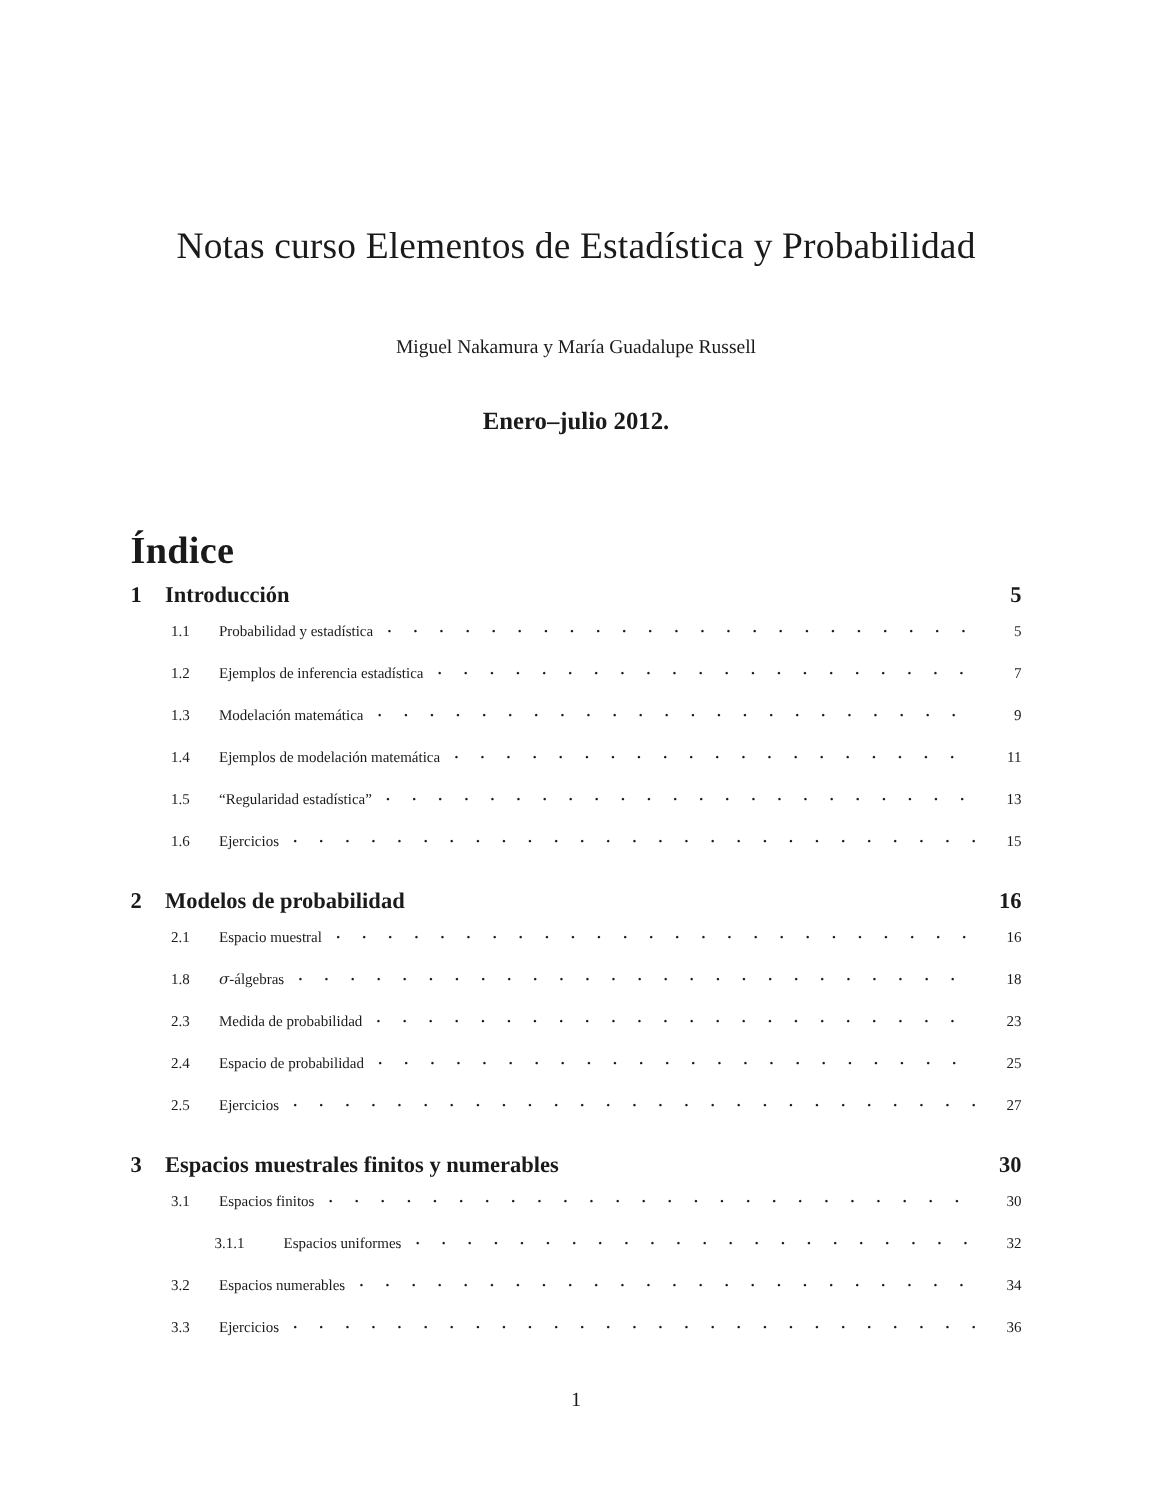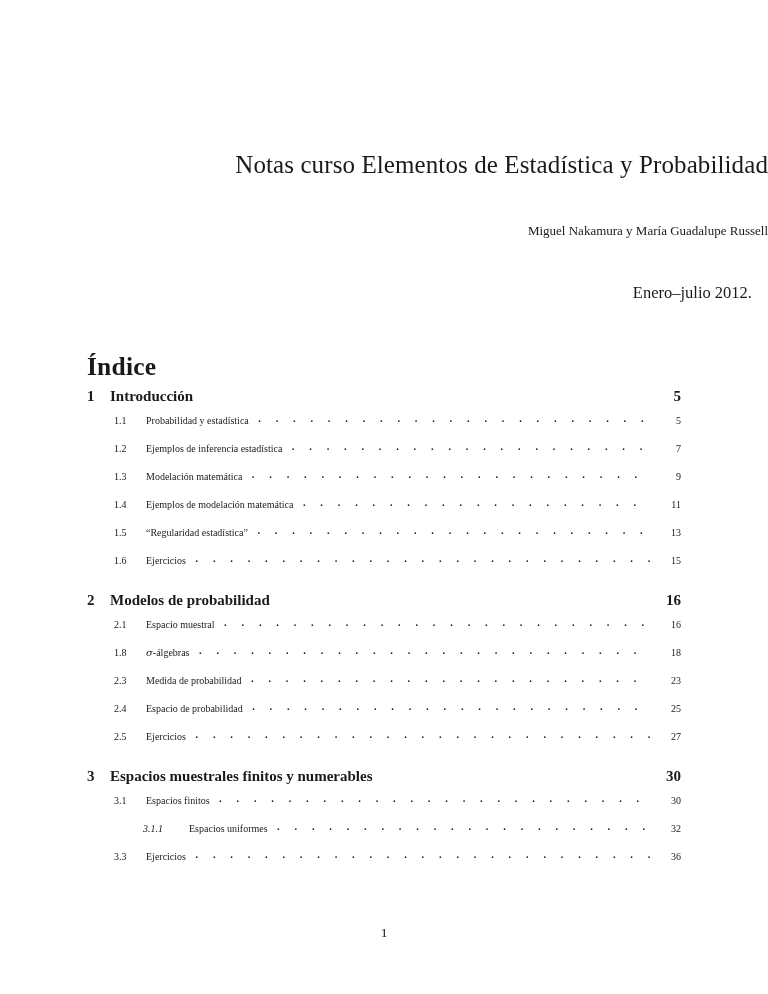--- a/index.html
+++ b/index.html
@@ -23,40 +23,40 @@
     width: 768px;
     height: 994px;
   }
 
   
   .title-block {
     position: absolute;
     top: 150px;
     left: 0;
     width: 768px;
-    text-align: right;
+    text-align: center;
   }
   .doc-title {
     font-size: 25px;
     font-weight: 400;
     letter-spacing: 0.1px;
     line-height: 1.2;
     margin: 0;
   }
   .doc-authors {
     font-size: 13px;
     font-weight: 400;
     margin: 0;
     padding-top: 43px;
     line-height: 1.2;
   }
   .doc-date {
     font-size: 16.5px;
-    font-weight: 400;
-    margin: 16px;
+    font-weight: 700;
+    margin: 4px;
     padding-top: 28px;
     line-height: 1.2;
   }
 
   
   .toc-heading {
     position: absolute;
     top: 352px;
     left: 87px;
     font-size: 25.5px;
@@ -92,21 +92,21 @@
   .toc-row.level-1.spaced {
     margin-top: 8px;
   }
 
   .num {
     flex: 0 0 auto;
     text-align: left;
   }
   .toc-row.level-1 .num { width: 23px; }
   .toc-row.level-2 .num { width: 32px; margin-left: 27px; }
-  .toc-row.level-3 .num { width: 46px; margin-left: 56px; font-style: italic; }
+  .toc-row.level-3 .num { width: 46px; margin-left: 56px; }
 
   .label {
     flex: 0 0 auto;
     text-align: right;
   }
 
   .leader {
     flex: 1 1 auto;
     overflow: hidden;
     margin: 0 4px 0 9px;
@@ -253,20 +253,26 @@
         <span class="leader"></span>
         <span class="page-num">30</span>
       </div>
       <div class="toc-row level-3">
         <span class="num">3.1.1</span>
         <span class="label">Espacios uniformes</span>
         <span class="leader"></span>
         <span class="page-num">32</span>
       </div>
       <div class="toc-row level-2">
+        <span class="num">3.2</span>
+        <span class="label">Espacios numerables</span>
+        <span class="leader"></span>
+        <span class="page-num">34</span>
+      </div>
+      <div class="toc-row level-2">
         <span class="num">3.3</span>
         <span class="label">Ejercicios</span>
         <span class="leader"></span>
         <span class="page-num">36</span>
       </div>
     </div>
 
   <div class="folio">1</div>
 
 </div>

